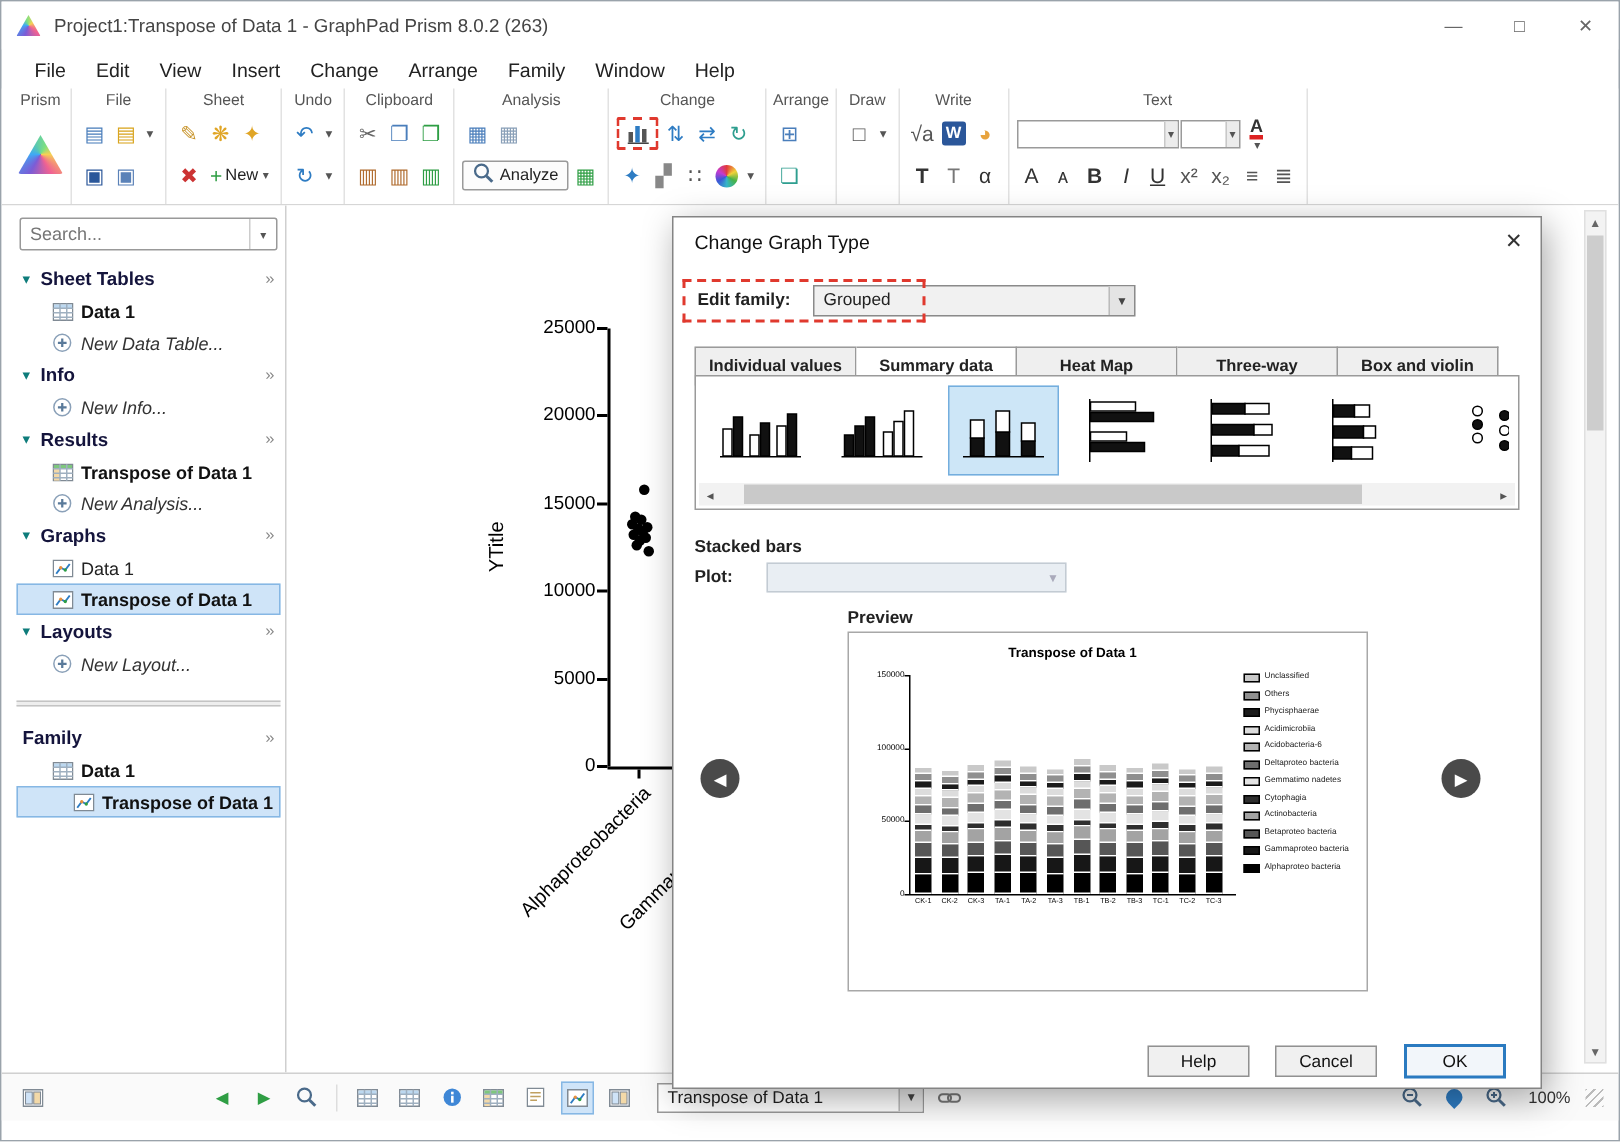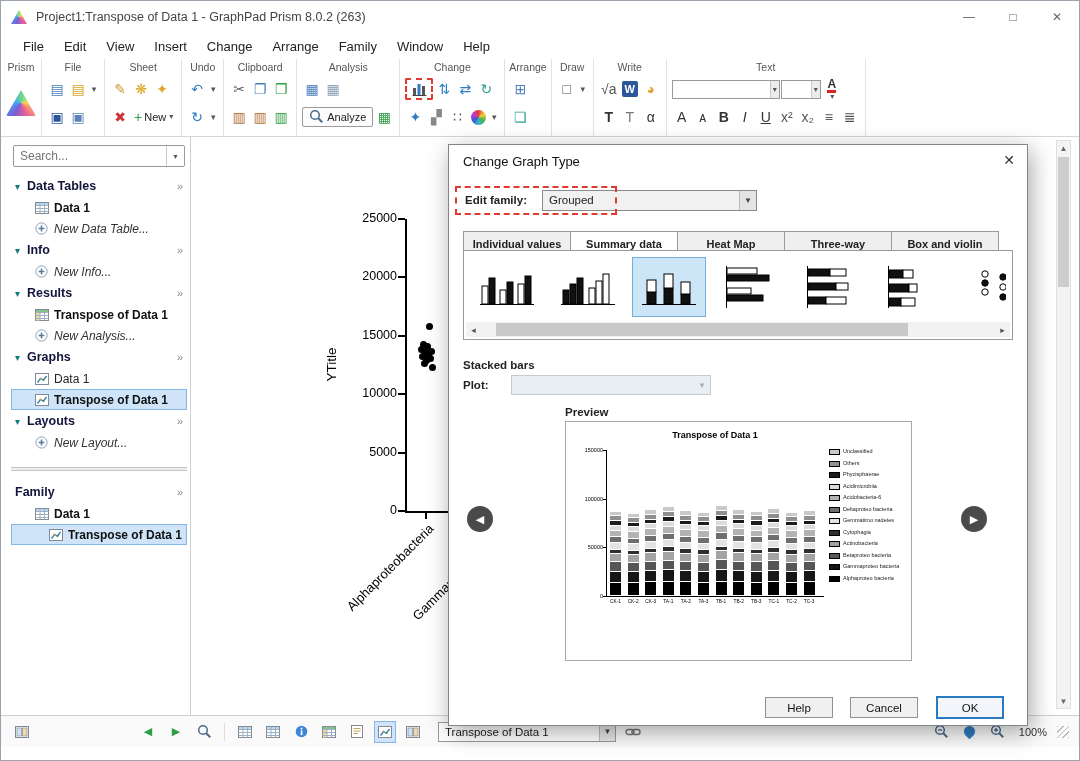--- a/index.html
+++ b/index.html
@@ -14,21 +14,21 @@
     clip-path:polygon(50% 0,100% 100%,0 100%);}
   .title-text{font-size:12.5px;color:#444;}
   .win-ctrls{margin-left:auto;display:flex;height:100%;}
   .wbtn{width:44px;height:100%;display:flex;align-items:center;justify-content:center;font-size:12px;color:#666;}
 
   
   .menubar{position:absolute;left:0;top:32px;right:0;height:26px;display:flex;align-items:center;padding-left:12px;}
   .menu-item{font-size:13px;color:#222;padding:4px 10px;}
 
   
-  .toolbar{position:absolute;left:0;top:58px;right:0;height:78px;border-bottom:1px solid #d6d6d6;display:flex;background:#fff;}
+  .toolbar{position:absolute;left:0;top:58px;right:0;height:78px;border-bottom:1px solid #d6d6d6;display:flex;padding-left:6px;background:#fff;}
   .tgroup{display:flex;flex-direction:column;border-right:1px solid #e2e2e2;padding:1px 4px;}
   .tglabel{font-size:10.5px;color:#555;text-align:center;height:15px;line-height:15px;white-space:nowrap;}
   .trow{display:flex;align-items:center;height:28px;gap:1px;padding:0 1px;}
   .ticon{min-width:20px;height:22px;display:inline-flex;align-items:center;justify-content:center;font-size:14px;line-height:1;}
   .ticon.dd-cell{min-width:10px;font-size:9px;}
   .ticon.wide{gap:2px;padding:0 3px;}
   .ticon-label{font-size:11px;color:#222;}
   .ticon .dd{font-size:8px;color:#555;margin-left:1px;}
   .logo-row{height:56px;justify-content:center;}
   .prism-tri{width:30px;height:26px;
@@ -428,21 +428,21 @@
 
   <div class="content">
     <div class="sidebar">
       <div class="searchbox">
         <input placeholder="Search..." style="">
         <span class="search-dd">▾</span>
       </div>
       <div id="tree">
           <div class="shead">
             <span class="tri">▾</span>
-            <span class="shlabel">Data Tables</span>
+            <span class="shlabel">Sheet Tables</span>
             <span class="chev">»</span>
           </div>
           <div class="srow">
             <span class="sicon">
               <svg width="14" height="12">
                 <rect x="0.5" y="0.5" width="13" height="11" fill="#fff" stroke="#808a94"></rect>
                 <rect x="1" y="1" width="12" height="2.4" fill="#bcd8f0"></rect>
                 <path d="M0.5 3.5 H13.5 M0.5 6.5 H13.5 M0.5 9.5 H13.5 M5 0.5 V11.5 M9.5 0.5 V11.5" stroke="#9fb0c0" stroke-width="1" fill="none"></path>
               </svg>
             </span>

